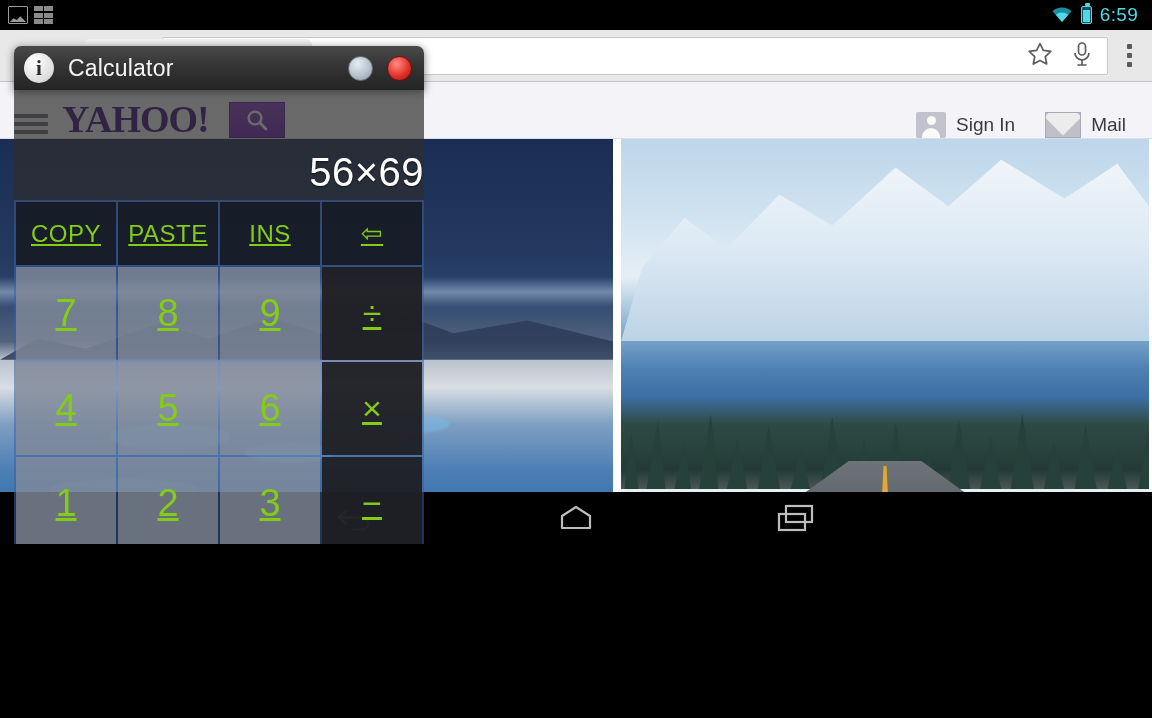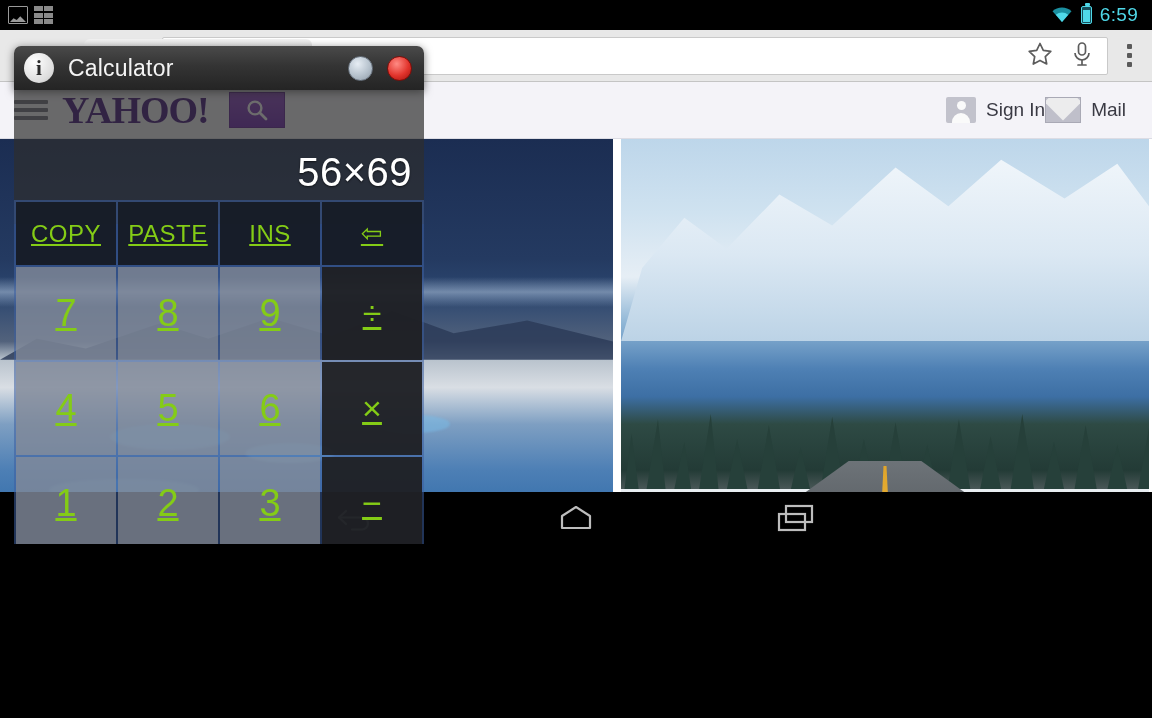--- a/index.html
+++ b/index.html
@@ -95,21 +95,21 @@
     width: 30px; height: 52px; display: flex; flex-direction: column;
     align-items: center; justify-content: center; gap: 4px; margin-right: 8px;
   }
   .menu-dots i { width: 5px; height: 5px; background: #5a5a5a; border-radius: 1px; display:block; }
 
   
   #page { position: relative; width: 100%; height: 584px; background: #fff; overflow: hidden; }
   #yahoo-header {
     height: 57px; background: #f4f3f8;
     border-bottom: 1px solid #dcdce4;
-    display: flex; align-items: center; padding: 0 14px;
+    display: flex; align-items: flex-end; padding: 0 14px;
   }
   .hamburger { width: 34px; margin-right: 14px; }
   .hamburger i {
     display: block; height: 4px; background: #6d6d78; margin: 4px 0; border-radius: 1px;
   }
   #yahoo-logo {
     font-family: "Liberation Serif", serif;
     font-size: 38px; color: #3b0b75; font-weight: bold;
     letter-spacing: -1px; line-height: 1; margin-right: 20px;
     white-space: nowrap;
@@ -120,21 +120,21 @@
     border: 1px solid #cfcfd8; border-right: none;
     display: flex; align-items: center; padding-left: 12px;
   }
   #yahoo-search span { color: #9b9ba6; font-size: 16px; }
   #yahoo-search-btn {
     width: 56px; height: 36px;
     background: linear-gradient(180deg,#8a3fc0 0%, #6a1fb0 100%);
     border: 1px solid #5a1a95;
     display: flex; align-items: center; justify-content: center;
   }
-  #yahoo-account { margin-left: auto; display: flex; align-items: center; padding-right: 12px; padding-left: 20px; }
+  #yahoo-account { margin-left: auto; display: flex; align-items: center; gap: 30px; padding-right: 12px; padding-left: 20px; }
   .acct { display: flex; align-items: center; gap: 10px; }
   .acct-label { font-size: 19px; color: #3a3a44; }
   .avatar-box {
     width: 30px; height: 26px; background: #c2c2cc;
     display: flex; align-items: flex-end; justify-content: center;
     position: relative; overflow: hidden; border-radius: 2px;
   }
   .avatar-box::before {
     content:""; position:absolute; top:4px; width:9px; height:9px;
     border-radius: 50%; background:#fafafa;
@@ -272,21 +272,21 @@
     background: radial-gradient(circle at 38% 30%, #ff8b84 0%, #e2342c 55%, #9c120d 100%);
     border: 1px solid #7e0c08;
   }
 
   
   #calc-veil {
     position: absolute; left: 0; top: 56px; width: 410px; height: 134px;
     background: rgba(46,46,46,0.70);
   }
   #calc-display {
-    position: absolute; right: 12px; top: 116px;
+    position: absolute; right: 0; top: 116px;
     color: #ffffff; font-size: 40px; letter-spacing: .5px;
     text-shadow: 0 1px 2px rgba(0,0,0,.6);
   }
 
   
   #keypad {
     position: absolute; left: 0; top: 166px;
     width: 410px; height: 447px;
     display: grid;
     grid-template-columns: repeat(4, 1fr);

